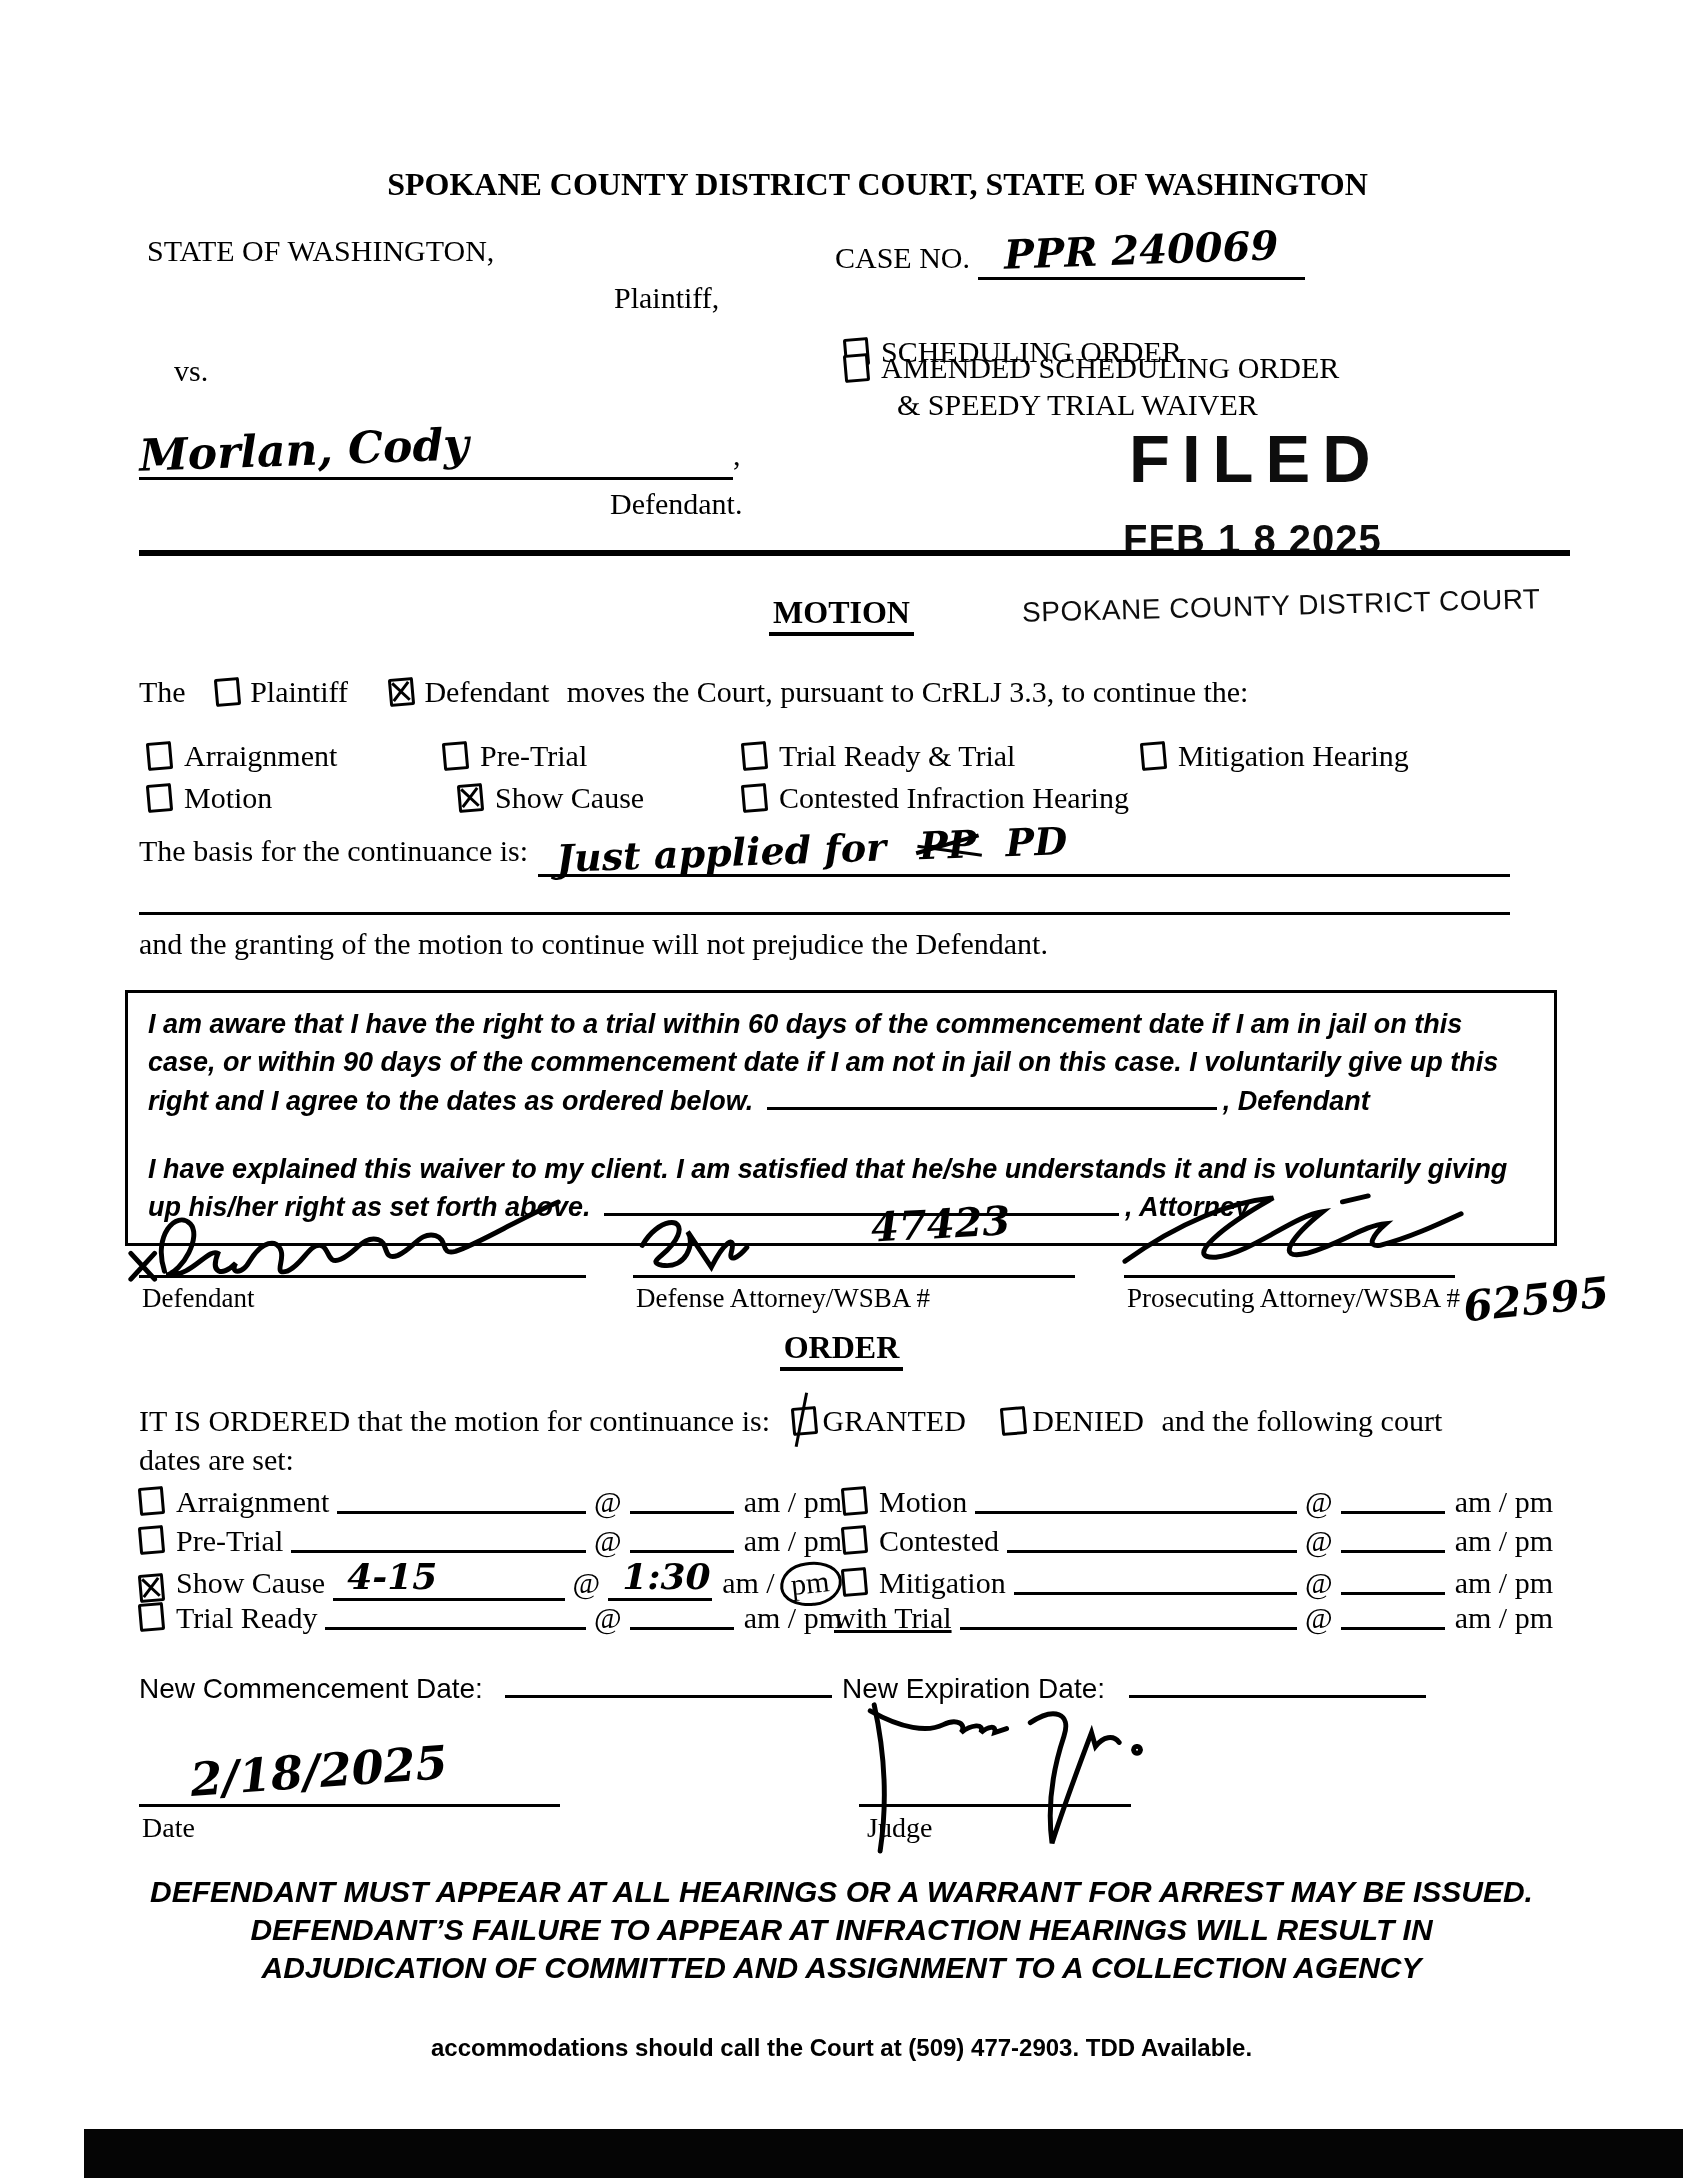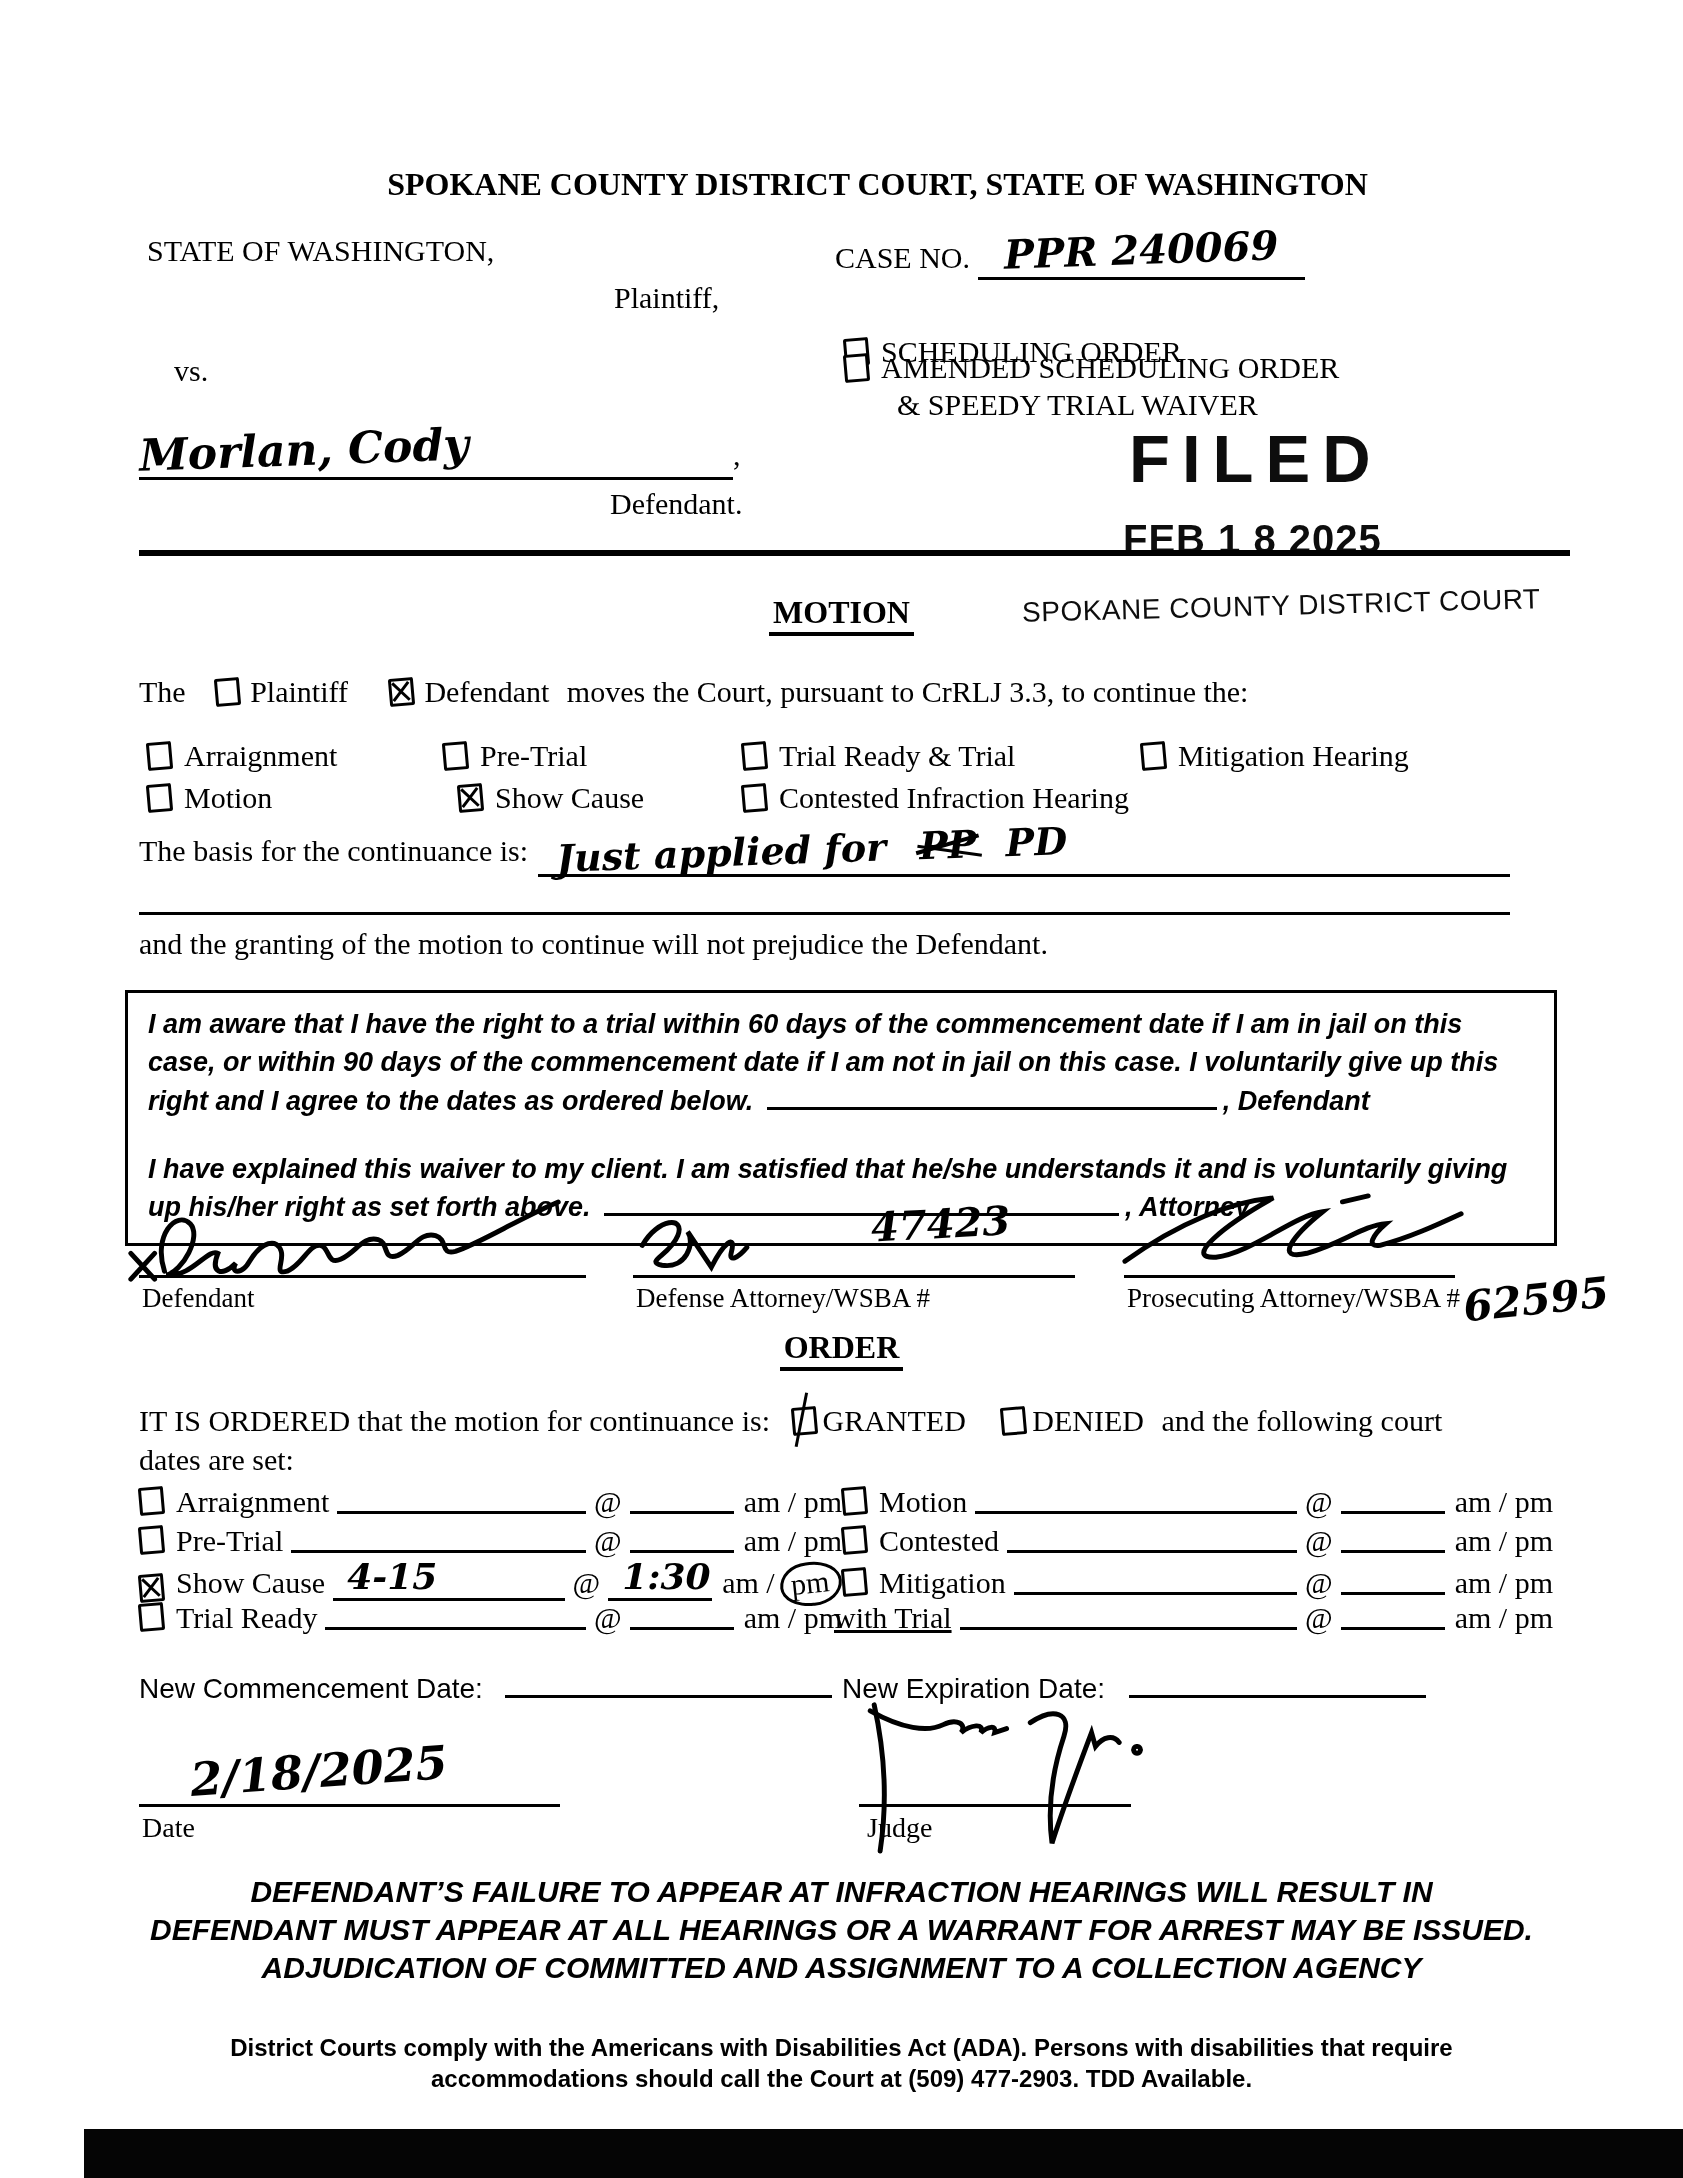--- a/index.html
+++ b/index.html
@@ -273,26 +273,25 @@
       <path d="M30,10 C40,55 44,105 36,158"></path>
       <path d="M26,16 C58,34 84,38 100,30 C114,23 124,30 118,38 C128,30 142,28 138,38 C145,32 154,30 152,38 L164,34"></path>
       <path d="M188,28 C212,12 230,18 222,42 C214,66 204,105 210,150 C222,112 238,70 250,38 L254,52 C262,42 272,40 278,48"></path>
       <path d="M296,52 a3.5,3.5 0 1,0 0.1,0"></path>
     </g>
   </svg>
   <div class="linebar" style="left:859px;top:1804px;width:272px;height:3px;"></div>
   <div class="abs" style="left:867px;top:1812px;font-size:28px;">Judge</div>
 
   <div class="abs center sans b i" style="top:1873px;font-size:30px;line-height:38px;">
+    <div>DEFENDANT MUST APPEAR AT ALL HEARINGS OR A WARRANT FOR ARREST MAY BE ISSUED.</div>
     <div>DEFENDANT’S FAILURE TO APPEAR AT INFRACTION HEARINGS WILL RESULT IN</div>
-    <div>DEFENDANT MUST APPEAR AT ALL HEARINGS OR A WARRANT FOR ARREST MAY BE ISSUED.</div>
     <div>ADJUDICATION OF COMMITTED AND ASSIGNMENT TO A COLLECTION AGENCY</div>
   </div>
 
   <div class="abs center sans b" style="top:2032px;font-size:24px;line-height:31px;">
-    <div>District Courts comply with the Americans with Disabilities Act (ADA).  Persons with disabilities that require</div>
     <div>accommodations should call the Court at (509) 477-2903.  TDD Available.</div>
   </div>
 
   <div class="abs" style="left:84px;top:2129px;width:1599px;height:50px;background:#050505;"></div>
 
 </div>
 
 
 </body></html>

